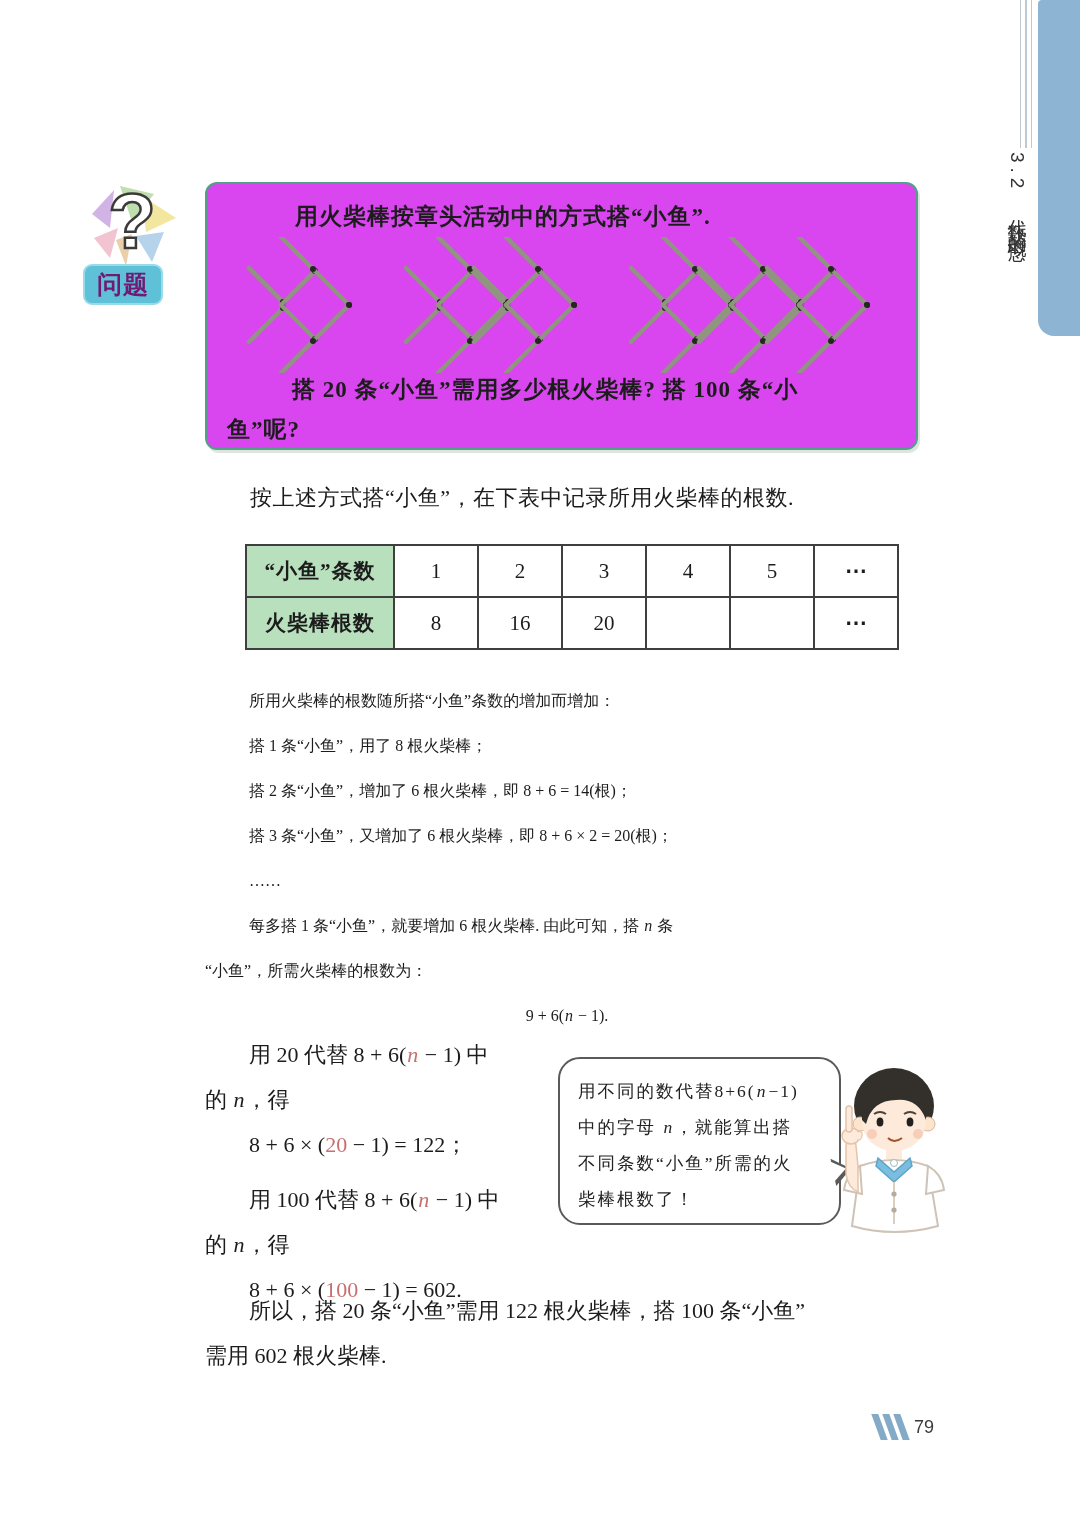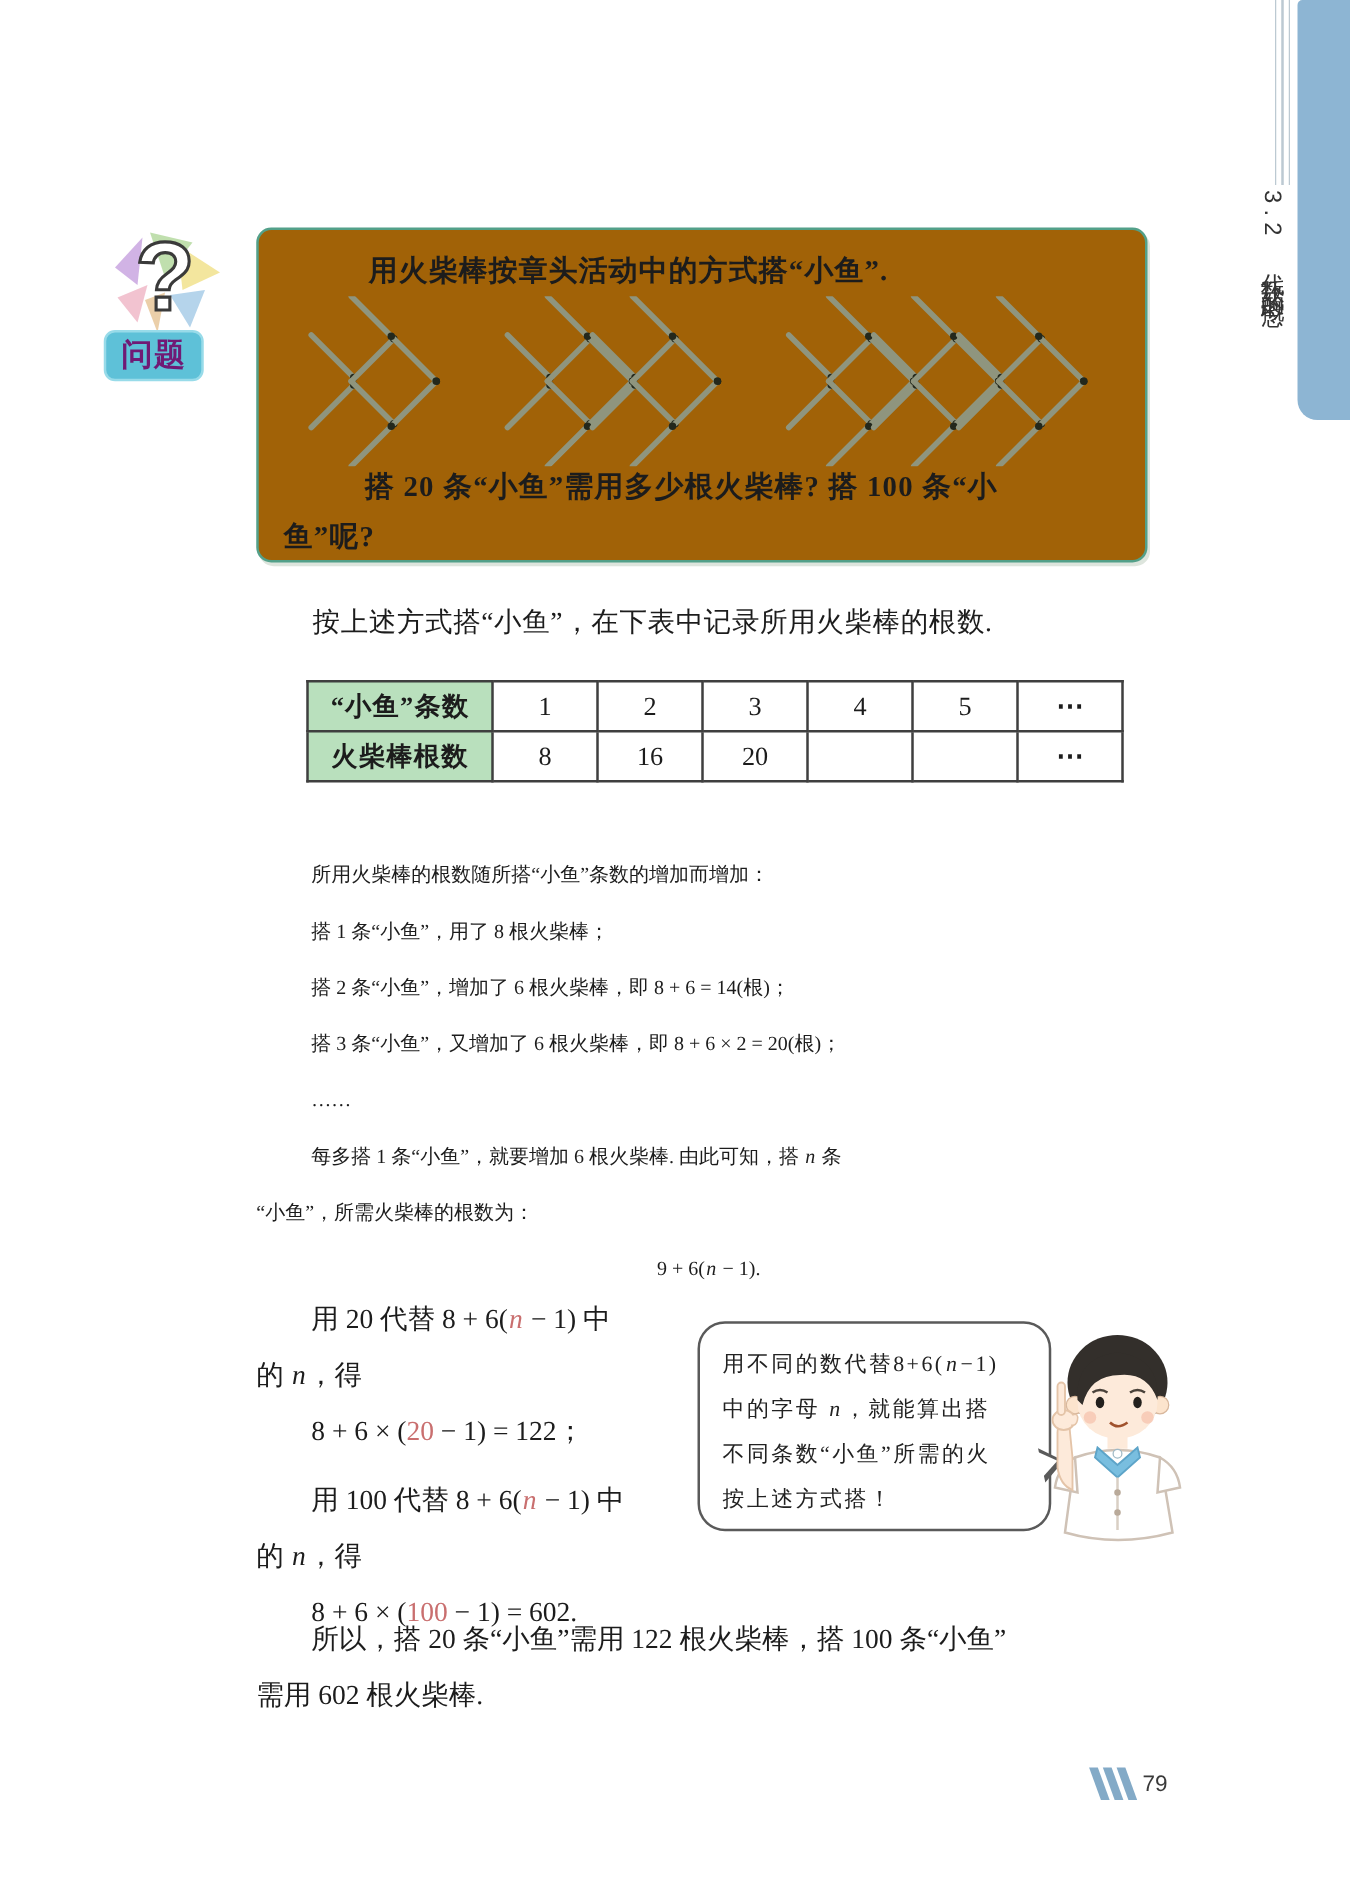--- a/index.html
+++ b/index.html
@@ -22,31 +22,31 @@
 
   
   .q-icon { position:absolute; left:80px; top:180px; width:104px; height:92px; }
   .badge { position:absolute; left:83px; top:264px; width:80px; height:41px;
     background:#5ec1d8; border:2px solid #98dbe9; border-radius:9px;
     color:#701a75; font-weight:bold; font-size:25px; line-height:36px; text-align:center;
     font-family:"Liberation Sans","DejaVu Sans",sans-serif; letter-spacing:1px; }
 
   
   .green-box { position:absolute; left:205px; top:182px; width:713px; height:268px;
-    background:#a16207; border:2.5px solid #53a089; border-radius:12px;
+    background:#d946ef; border:2.5px solid #53a089; border-radius:12px;
     box-shadow:2px 3px 0 rgba(120,150,120,.25); }
   .box-line1 { margin:17px 0 0 88px; font-size:23px; font-weight:bold; letter-spacing:1px; }
   .fish-svg { display:block; width:704px; height:136px; margin-top:5px; }
   .box-line2 { margin:0 0 0 85px; font-size:23px; font-weight:bold; letter-spacing:1px; line-height:33px; }
   .box-line3 { margin:7px 0 0 20px; font-size:23px; font-weight:bold; letter-spacing:1px; line-height:33px; }
 
   
   .table-intro { position:absolute; left:250px; top:483px; font-size:22px; letter-spacing:.5px; }
   .match-table { position:absolute; left:245px; top:544px; border-collapse:collapse; }
-  .match-table td { border:2px solid #3f3f3f; height:40px; text-align:center;
+  .match-table td { border:2px solid #3f3f3f; height:52px; text-align:center;
     font-size:21px; background:#fff; }
   .match-table td.th { width:148px; background:#b9e0bd; font-weight:bold; font-size:21px; letter-spacing:1px; }
   .match-table td.val { width:84px; }
   .match-table td.dots { font-weight:bold; font-size:22px; }
 
   
   .flow { position:absolute; left:205px; top:678px; width:724px; font-size:16px; line-height:45px; }
   .flow p, .sub-block p, .conclusion p { margin:0; }
   .indent { text-indent:44px; }
   .center { text-align:center; }
@@ -247,21 +247,21 @@
     <p class="indent"><span>8 + 6 × (</span><span class="red">20</span><span> − 1) = 122；</span></p>
     <p class="indent gap"><span>用 100 代替 8 + 6(</span><i class="var red">n</i><span> − 1) 中</span></p>
     <p><span>的 </span><i class="var">n</i><span>，得</span></p>
     <p class="indent"><span>8 + 6 × (</span><span class="red">100</span><span> − 1) = 602.</span></p>
   </div>
 
   <div class="bubble">
     <div><span>用不同的数代替8+6(</span><i class="var">n</i><span>−1)</span></div>
     <div><span>中的字母 </span><i class="var">n</i><span>，就能算出搭</span></div>
     <div>不同条数“小鱼”所需的火</div>
-    <div>按上述方式搭！</div>
+    <div>柴棒根数了！</div>
     <div class="bubble-tail"></div>
     <div class="bubble-tail-inner"></div>
   </div>
 
   <div class="boy">
     <svg viewBox="0 0 148 198" width="148" height="198">
 
       <ellipse cx="76" cy="44" rx="40" ry="38" fill="#332f2b"></ellipse>
 
       <circle cx="42" cy="62" r="7" fill="#fce4cd" stroke="#d8b79c" stroke-width="1"></circle>

